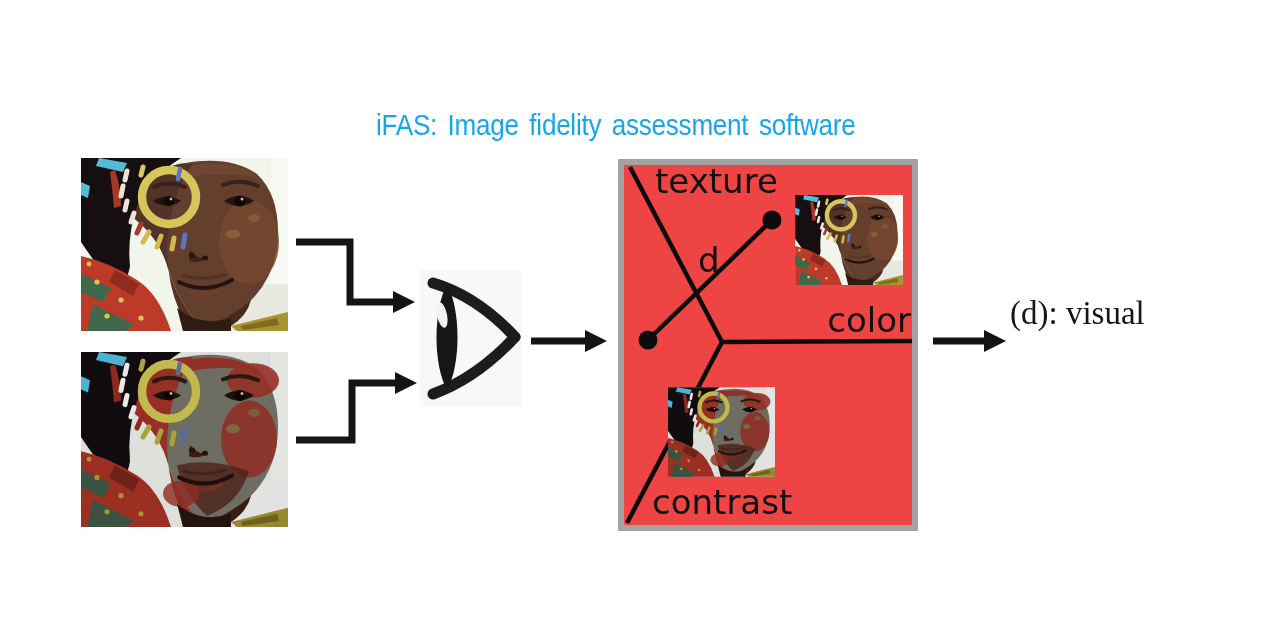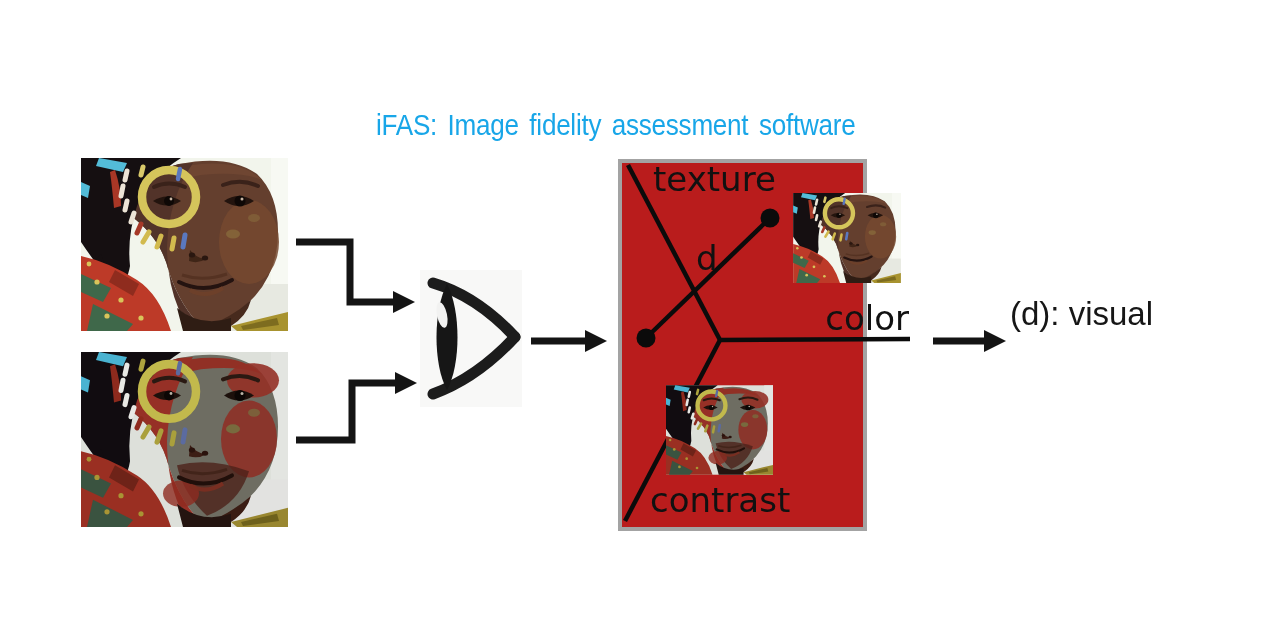--- a/index.html
+++ b/index.html
@@ -11,28 +11,28 @@
     font-family:"Liberation Sans",sans-serif;font-size:29px;font-weight:400;
     color:#18a6e8;letter-spacing:-0.3px;word-spacing:4px;
     transform:scaleX(0.9);transform-origin:50% 50%;white-space:nowrap;
   }
   .portrait{position:absolute;display:block;}
   .portrait.ref{left:81px;top:158px;}
   .portrait.dist{left:81px;top:352px;}
   .overlay{position:absolute;left:0;top:0;pointer-events:none;}
   .eye{position:absolute;left:420px;top:270px;}
   .fbox{
-    position:absolute;left:618px;top:159px;width:249px;height:372px;
-    box-sizing:border-box;border:4px solid #a3a3a3;background:#b91c1c;
+    position:absolute;left:618px;top:159px;width:300px;height:372px;
+    box-sizing:border-box;border:6px solid #a3a3a3;background:#ef4444;
   }
   .fbox svg{display:block;width:288px;height:360px;}
   .axis-label{font-family:"DejaVu Sans",sans-serif;fill:#111111;}
   .outtext{
     position:absolute;left:1010px;top:289px;width:240px;
-    font-family:Liberation Sans, sans-serif;font-size:33px;line-height:49px;
+    font-family:Liberation Serif, serif;font-size:33px;line-height:49px;
     color:#161616;white-space:nowrap;
   }
 </style>
 </head>
 <body>
 
 <svg width="0" height="0" style="position:absolute" aria-hidden="true">
   <defs>
     <symbol id="p-orig" viewBox="0 0 207 173">
       <rect width="207" height="173" fill="#f2f5ec"></rect>

